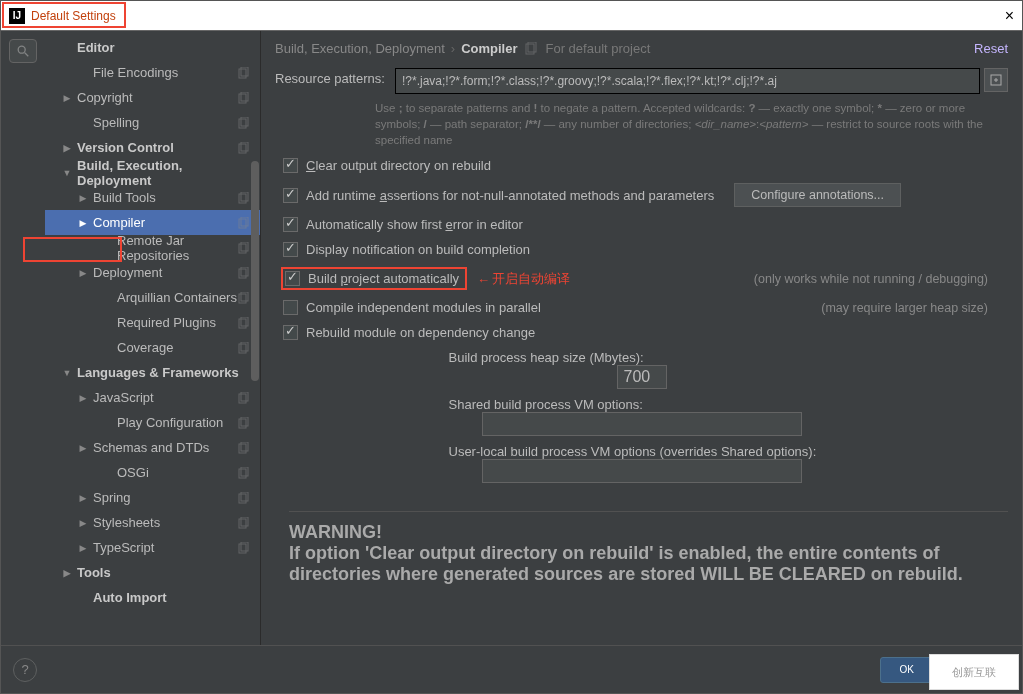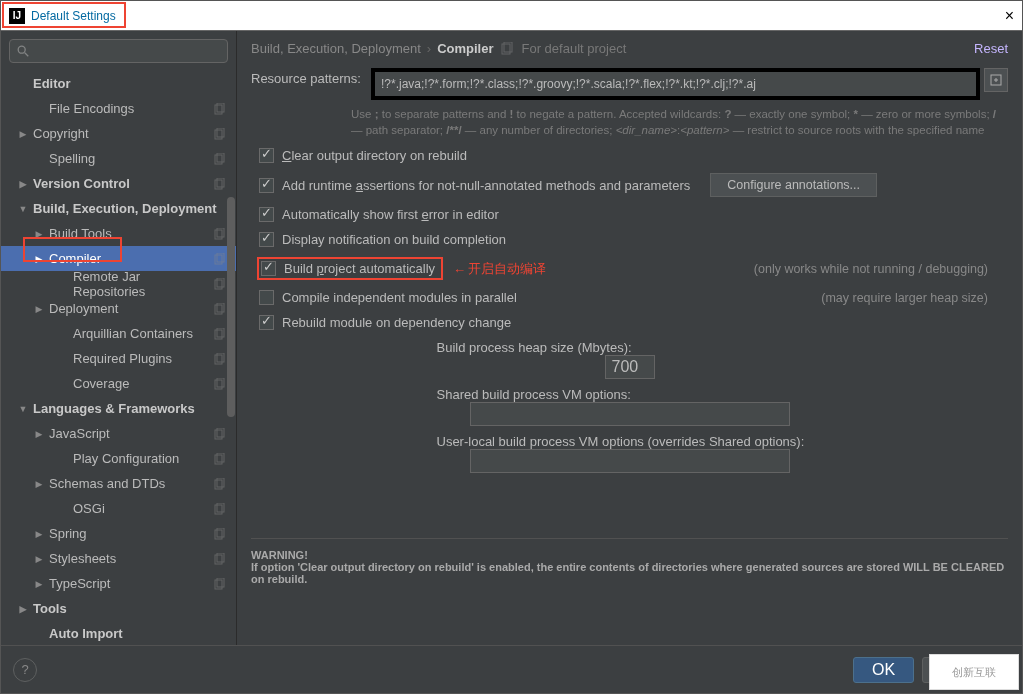--- a/index.html
+++ b/index.html
@@ -1,25 +1,25 @@
 <!DOCTYPE html>
 <html><head>
 <meta charset="utf-8">
 <style>
 * { box-sizing: border-box; margin: 0; padding: 0; font-family: "Segoe UI", Arial, sans-serif; }
 body { background: #fff; width: 1023px; height: 694px; overflow: hidden; position: relative; }
 .window { width: 1023px; height: 694px; display: flex; flex-direction: column; border: 1px solid #555; }
 .titlebar { height: 30px; background: #fff; display: flex; align-items: center; padding: 0 8px; border-bottom: 1px solid #666; }
 .titlebar-icon { width: 16px; height: 16px; background: #000; color: #fff; font-size: 10px; font-weight: bold; display: flex; align-items: center; justify-content: center; margin-right: 6px; }
-.titlebar-text { font-size: 12px; color: #0369a1; }
+.titlebar-text { font-size: 12px; color: #c2410c; }
 .titlebar-close { margin-left: auto; font-size: 16px; color: #000; cursor: pointer; }
 .title-highlight { position: absolute; top: 2px; left: 2px; width: 124px; height: 26px; border: 2px solid #e43; pointer-events: none; }
 
 .main-area { flex: 1; display: flex; background: #3c3f41; color: #bbb; overflow: hidden; }
-.sidebar { width: 236px; background: #3c3f41; display: flex; flex-direction: column; border-right: 1px solid #2b2b2b; }
+.sidebar { width: 260px; background: #3c3f41; display: flex; flex-direction: row; border-right: 1px solid #2b2b2b; }
 .search-box { margin: 8px 8px 4px 8px; height: 24px; background: #45494a; border: 1px solid #646464; border-radius: 4px; display: flex; align-items: center; padding: 0 6px; }
 .search-icon { width: 14px; height: 14px; opacity: 0.6; }
 .tree { flex: 1; overflow-y: auto; font-size: 13px; padding-top: 4px; position: relative; }
 .tree-scrollbar { position: absolute; right: 0; top: 0; width: 10px; height: 100%; }
 .tree-thumb { position: absolute; right: 1px; top: 130px; width: 8px; height: 220px; background: #5e5e5e; border-radius: 4px; }
 .tree-item { height: 25px; display: flex; align-items: center; padding-left: 16px; cursor: pointer; color: #bbb; }
 .tree-item.bold { font-weight: bold; color: #c9c9c9; }
 .tree-item.selected { background: #4b6eaf; color: #fff; }
 .tree-item .chev { width: 12px; display: inline-block; text-align: center; font-size: 9px; color: #888; margin-right: 4px; }
 .tree-item.selected .chev { color: #fff; }
@@ -31,48 +31,48 @@
 
 .content { flex: 1; display: flex; flex-direction: column; padding: 10px 14px 0 14px; position: relative; overflow: hidden; }
 .breadcrumb { font-size: 13px; color: #888; margin-bottom: 12px; display: flex; align-items: center; }
 .breadcrumb .strong { color: #ccc; font-weight: bold; }
 .breadcrumb .sep { margin: 0 6px; color: #666; }
 .breadcrumb .hint { color: #787878; margin-left: 8px; }
 .reset { margin-left: auto; color: #c4b5fd; cursor: pointer; }
 
 .form-row { display: flex; align-items: flex-start; font-size: 13px; color: #bbb; margin-bottom: 6px; }
 .form-row .label { width: 120px; padding-top: 3px; }
-.pattern-input { flex: 1; height: 24px; background: #45494a; border: 4px solid #000000; color: #bbb; padding: 12px 6px; font-size: 12px; }
+.pattern-input { flex: 1; height: 24px; background: #45494a; border: 1px solid #000000; color: #bbb; padding: 12px 6px; font-size: 12px; }
 .expand-btn { width: 24px; height: 24px; margin-left: 4px; background: #4c5052; border: 1px solid #646464; display: flex; align-items: center; justify-content: center; cursor: pointer; }
 .help-text { font-size: 11.5px; color: #7a7a7a; line-height: 1.4; margin-left: 100px; margin-bottom: 10px; }
 .help-text i { font-style: italic; }
 
 .check-row { display: flex; align-items: center; font-size: 13px; color: #bbb; margin-bottom: 10px; margin-left: 8px; }
 .checkbox { width: 15px; height: 15px; background: #43494a; border: 1px solid #6a6a6a; margin-right: 8px; position: relative; cursor: pointer; }
 .checkbox.checked::after { content: "✓"; position: absolute; top: -3px; left: 1px; font-size: 13px; color: #ccc; }
 .check-row .note { color: #888; margin-left: auto; margin-right: 20px; font-size: 12.5px; }
 .config-btn { height: 24px; padding: 0 16px; background: #4c5052; border: 1px solid #5e6060; color: #bbb; font-size: 12.5px; cursor: pointer; margin-left: 20px; }
 
 .build-auto-highlight { border: 2px solid #e43; padding: 2px 6px 2px 2px; display: inline-flex; align-items: center; margin-left: 6px; }
 .annotation { color: #e43; font-size: 13px; margin-left: 10px; }
 .arrow-left { color: #e43; margin-right: 2px; }
 
 .field-row { display: flex; align-items: center; font-size: 13px; color: #bbb; margin-bottom: 8px; flex-direction: column; }
 .field-row .flabel { width: 386px; }
 .text-input { height: 24px; background: #45494a; border: 1px solid #646464; color: #bbb; padding: 0 6px; font-size: 16px; }
 .text-input.small { width: 50px; }
 .text-input.wide { width: 320px; }
 
-.warning-block { position: absolute; bottom: 60px; left: 14px; right: 14px; font-size: 11px; color: #999; border-top: 1px solid #515151; padding-top: 10px; }
+.warning-block { position: absolute; bottom: 60px; left: 28px; right: 14px; font-size: 18px; color: #999; border-top: 1px solid #515151; padding-top: 10px; }
 .warning-block b { color: #aaa; }
 
 .footer { height: 48px; border-top: 1px solid #515151; display: flex; align-items: center; padding: 0 12px; background: #3c3f41; }
 .help-btn { width: 24px; height: 24px; border-radius: 12px; border: 1px solid #5e6060; color: #888; display: flex; align-items: center; justify-content: center; font-size: 13px; cursor: pointer; }
 .footer-spacer { flex: 1; }
-.footer-btn { height: 26px; padding: 0 18px; margin-left: 8px; border: 1px solid #5e6060; background: #4c5052; color: #bbb; font-size: 16px; cursor: pointer; border-radius: 3px; }
+.footer-btn { height: 26px; padding: 0 18px; margin-left: 8px; border: 1px solid #5e6060; background: #4c5052; color: #bbb; font-size: 10px; cursor: pointer; border-radius: 3px; }
 .footer-btn.primary { background: #365880; border-color: #4c708c; color: #fff; }
 
 .watermark { position: absolute; right: 4px; bottom: 4px; width: 90px; height: 36px; background: #fff; color: #999; font-size: 11px; display: flex; align-items: center; justify-content: center; border: 1px solid #ddd; }
 
 u { text-decoration: underline; }
 </style>
 </head>
 <body>
 
 <div class="window">

